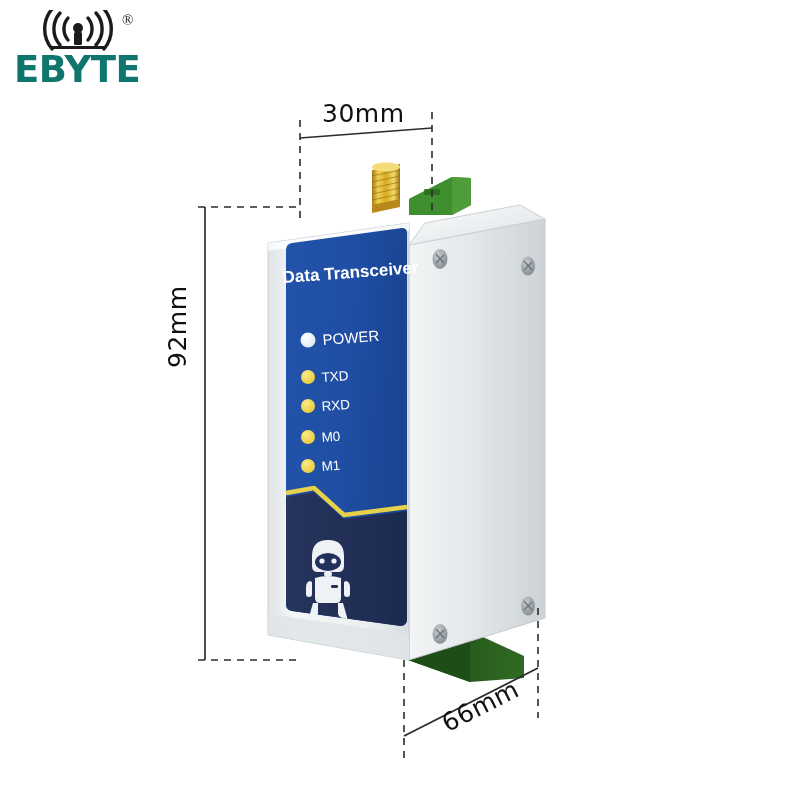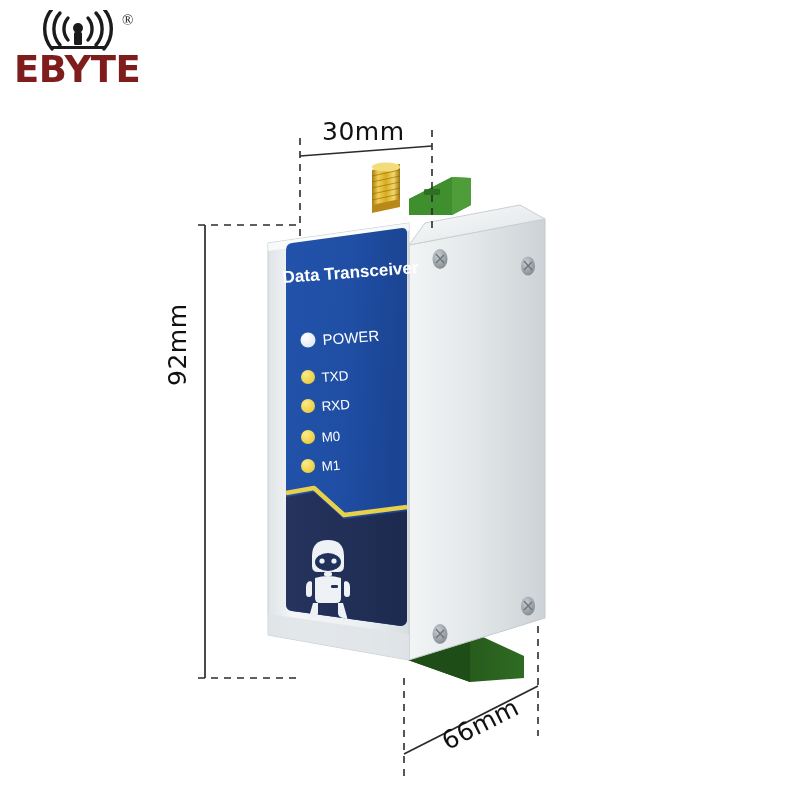--- a/index.html
+++ b/index.html
@@ -33,29 +33,29 @@
     font-size: 15px;
     color: #1b1b1b;
     font-family: "Liberation Serif", serif;
   }
   .logo-word {
     position: absolute;
     left: 0px; top: 41px;
     font-size: 37px;
     font-weight: bold;
     letter-spacing: -0.5px;
-    color: #7f1d1d;
+    color: #0f766e;
     font-family: "DejaVu Sans", sans-serif;
     line-height: 1;
   }
 
   
   .dimlayer {
     position: absolute;
-    left: 0; top: 18px;
+    left: 0; top: 0;
     width: 800px; height: 724px;
     pointer-events: none;
   }
   .dimlabel {
     position: absolute;
     font-size: 25px;
     color: #111111;
     font-family: "DejaVu Sans", sans-serif;
     white-space: nowrap;
     letter-spacing: 0.5px;

